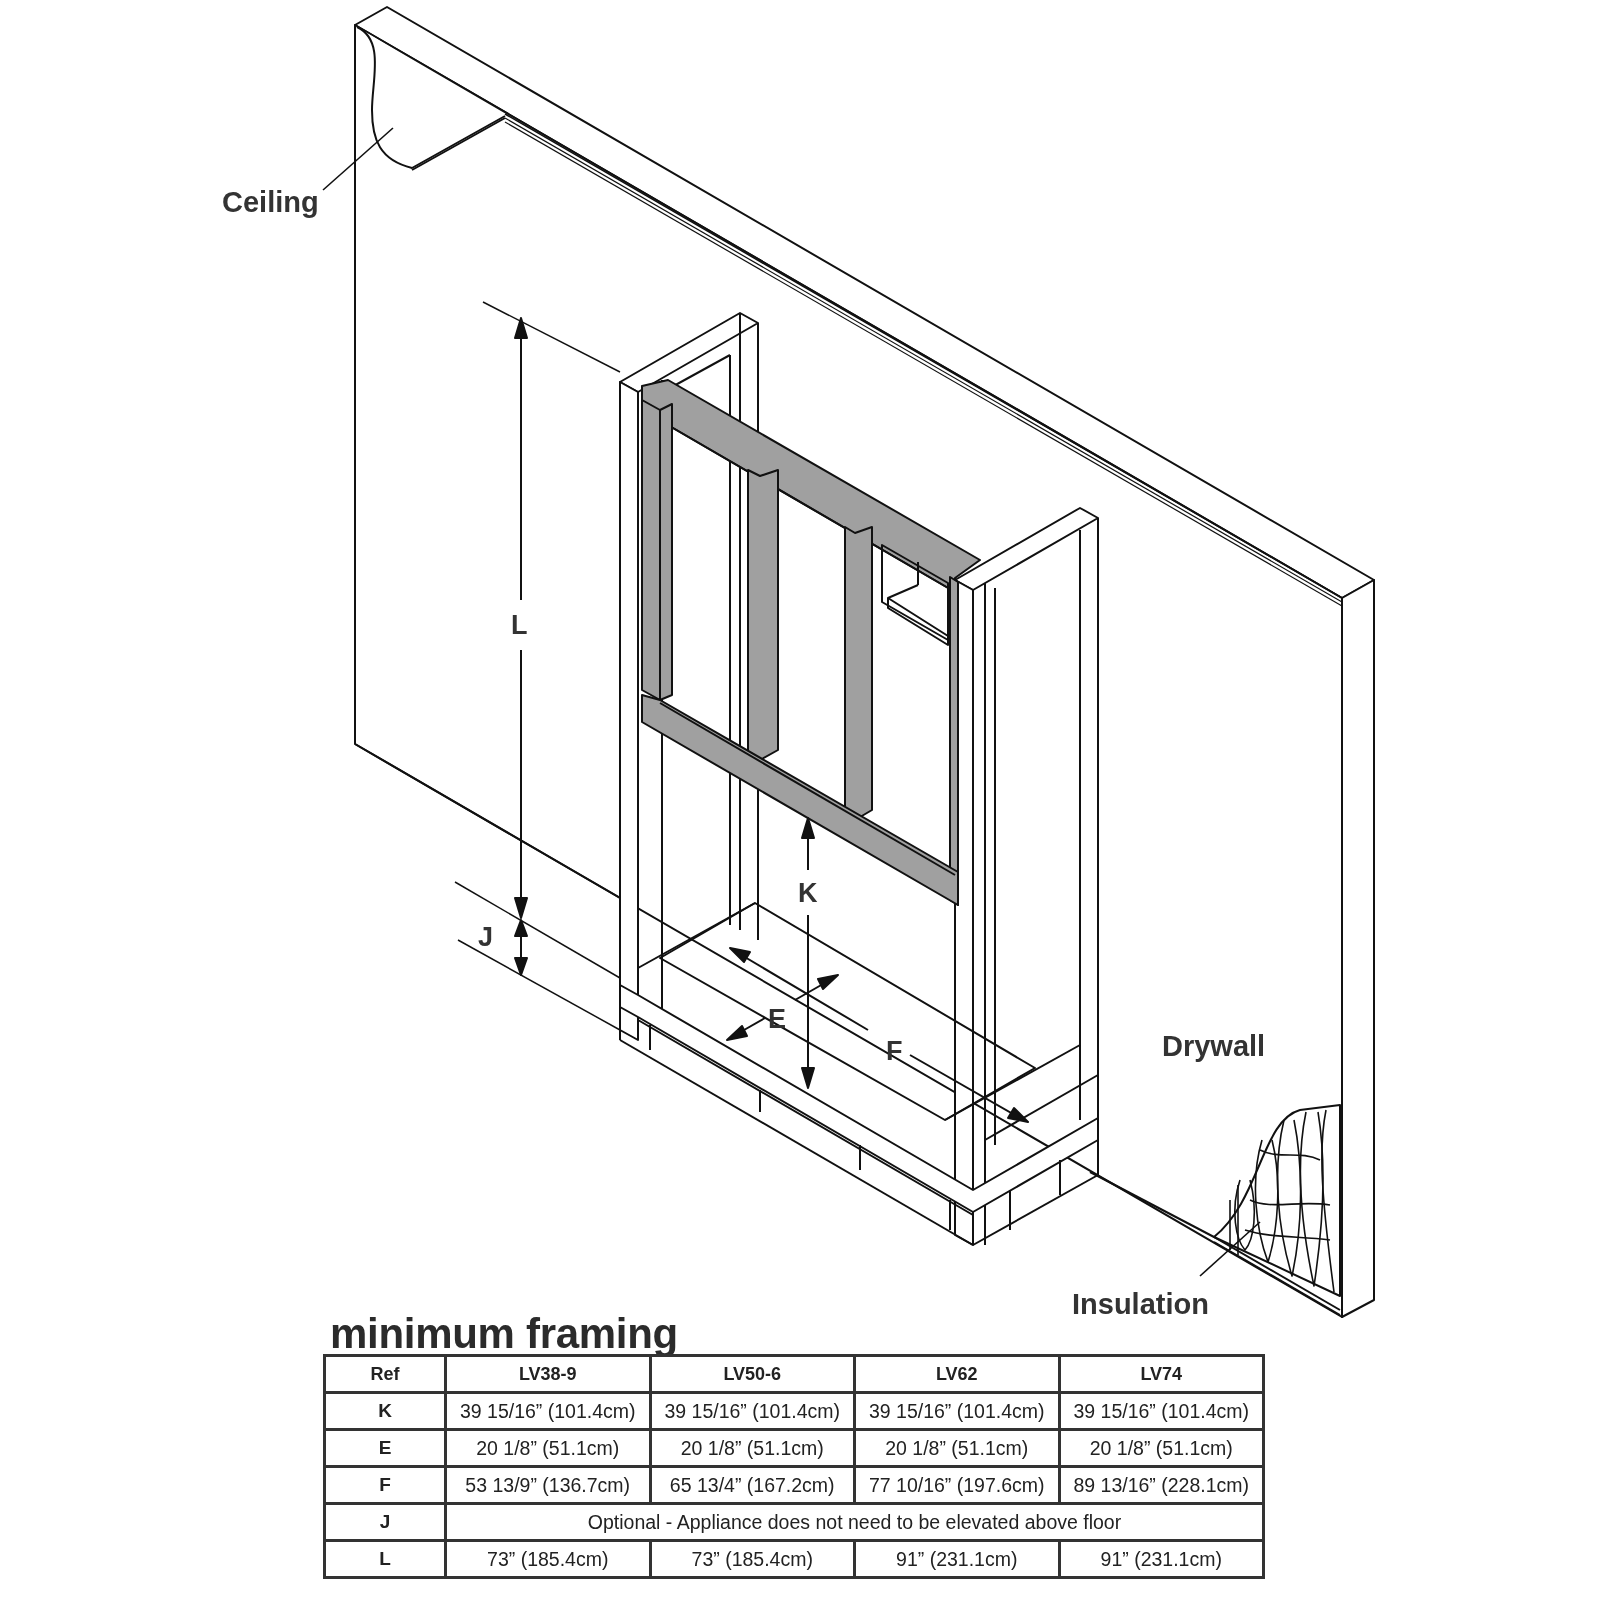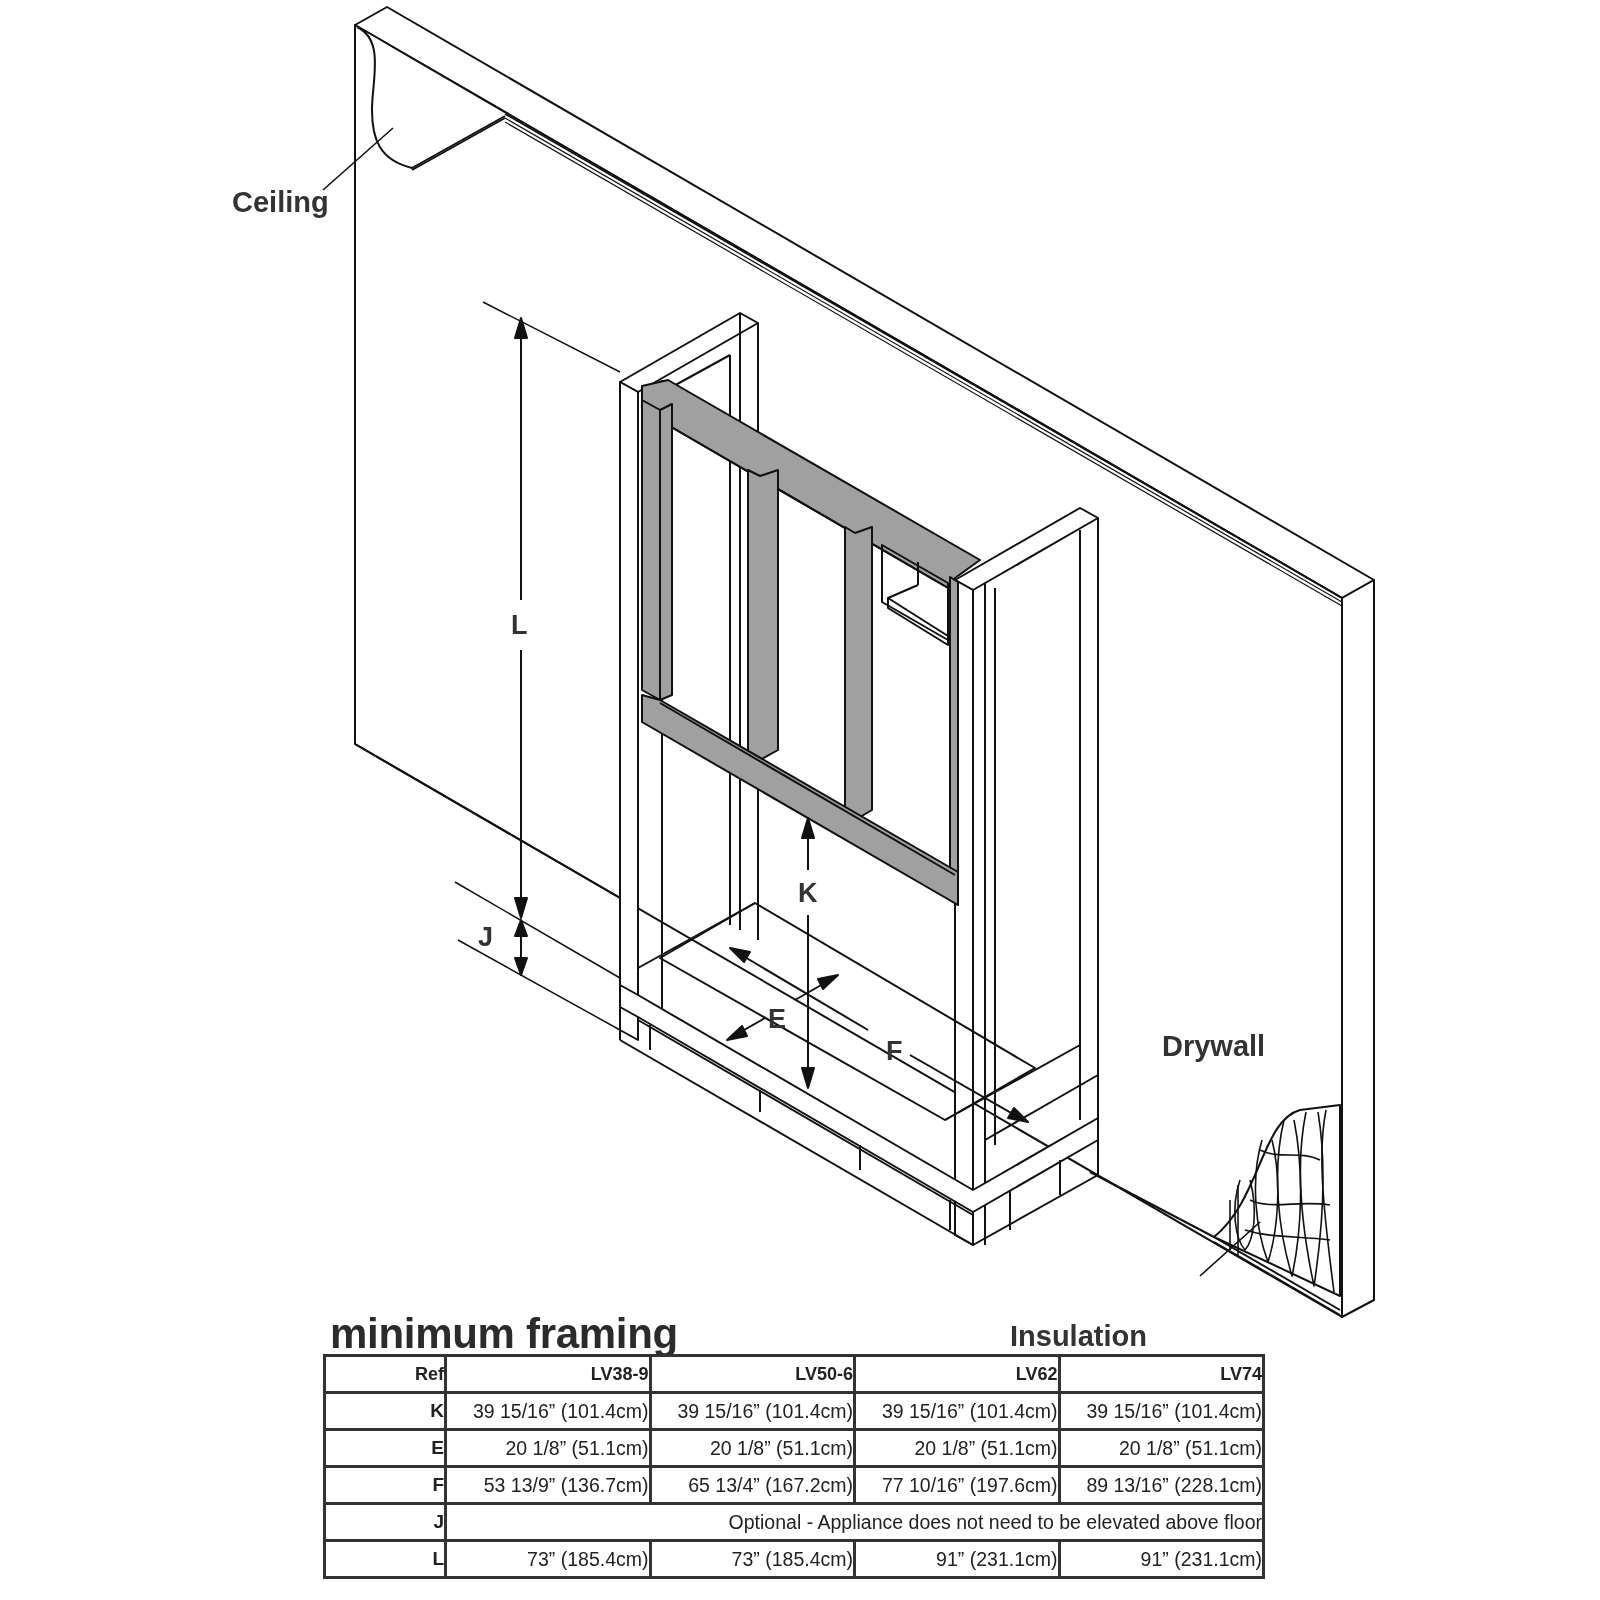--- a/index.html
+++ b/index.html
@@ -7,21 +7,21 @@
            font-family: "Liberation Sans", sans-serif; color: #2b2b2b; }
     #diagram { position: absolute; left: 0; top: 0; width: 1600px; height: 1320px; }
     .lbl { position: absolute; font-family: "Liberation Sans", sans-serif; font-weight: bold;
            color: #333333; white-space: nowrap; }
     .callout { font-size: 29px; }
     .dim { font-size: 27px; }
     #table-title { position: absolute; left: 330px; top: 1310px; font-size: 42px; font-weight: bold;
                    color: #2b2b2b; letter-spacing: -0.3px; }
     #spec-table { position: absolute; left: 323px; top: 1354px; width: 942px; border-collapse: collapse;
                   border: 3px solid #333; }
-    #spec-table td, #spec-table th { border: 3px solid #333; text-align: right; height: 34px;
+    #spec-table td, #spec-table th { border: 3px solid #333; text-align: center; height: 34px;
                   font-size: 19.5px; padding: 0; color: #222; font-weight: normal; }
     #spec-table th { font-weight: bold; font-size: 18px; }
     #spec-table td.ref { font-weight: bold; font-size: 19px; width: 118px; }
     #spec-table col.c1 { width: 118px; }
   </style>
 </head>
 <body>
 
 <svg id="diagram" viewBox="0 0 1600 1320" xmlns="http://www.w3.org/2000/svg">
   <g fill="none" stroke="#111" stroke-width="2" stroke-linejoin="round">
@@ -147,23 +147,23 @@
     <line x1="738" y1="953" x2="868" y2="1030" stroke-width="2"></line>
     <line x1="910" y1="1055" x2="1020" y2="1118" stroke-width="2"></line>
     <polygon points="730,948 750,952 744,962" fill="#111"></polygon>
     <polygon points="1028,1122 1008,1118 1014,1108" fill="#111"></polygon>
 
     <line x1="323" y1="190" x2="393" y2="128" stroke-width="1.6"></line>
     <line x1="1200" y1="1276" x2="1260" y2="1222" stroke-width="1.6"></line>
   </g>
 </svg>
 
-<div class="lbl callout" style="left:232px; top:186px;">Ceiling</div>
+<div class="lbl callout" style="left:222px; top:186px;">Ceiling</div>
 <div class="lbl callout" style="left:1162px; top:1030px;">Drywall</div>
-<div class="lbl callout" style="left:1010px; top:1288px;margin-top:32px;">Insulation</div>
+<div class="lbl callout" style="left:1072px; top:1288px;">Insulation</div>
 
 <div class="lbl dim" style="left:511px; top:610px;">L</div>
 <div class="lbl dim" style="left:798px; top:878px;">K</div>
 <div class="lbl dim" style="left:478px; top:922px;">J</div>
 <div class="lbl dim" style="left:768px; top:1004px;">E</div>
 <div class="lbl dim" style="left:886px; top:1036px;">F</div>
 
 <div id="table-title">minimum framing</div>
 <table id="spec-table">
   <colgroup>

